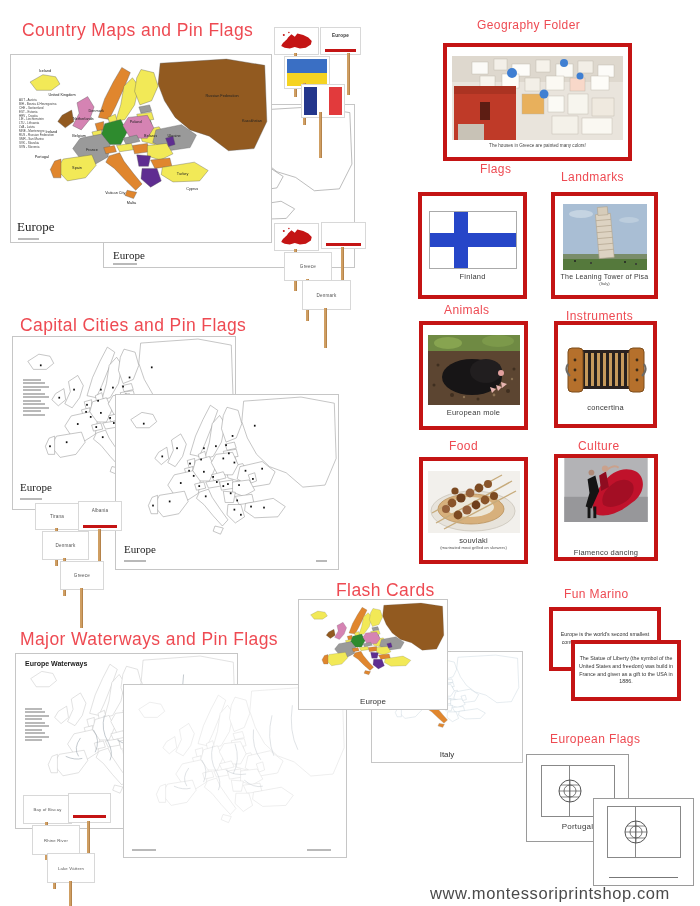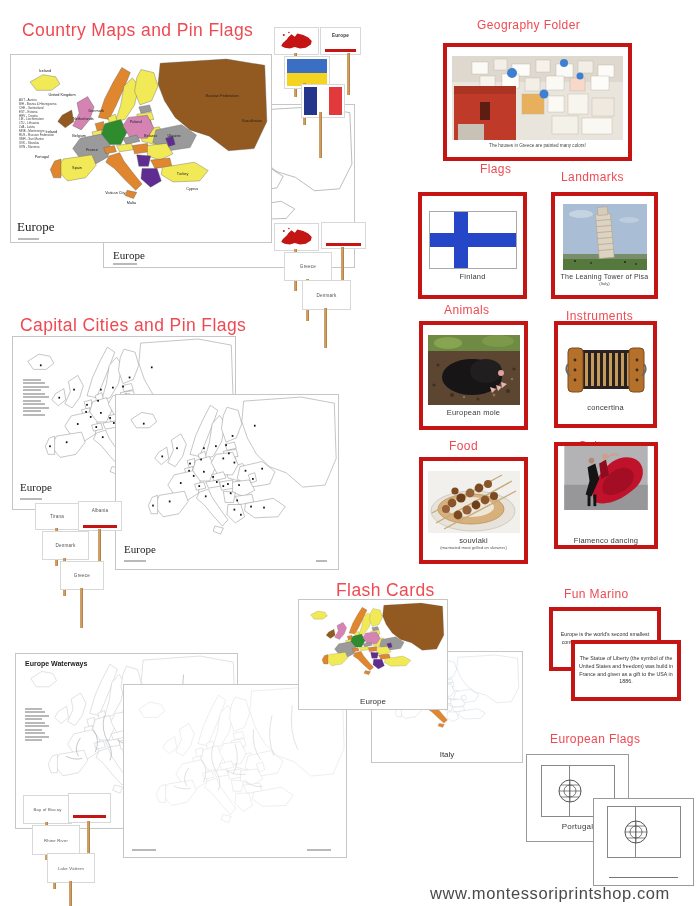--- a/index.html
+++ b/index.html
@@ -377,21 +377,21 @@
           <circle cx="66" cy="25" r="4" fill="#7c4a22"></circle>
         <circle cx="18" cy="38" r="4" fill="#95603a"></circle>
           <circle cx="27" cy="20" r="3.6" fill="#7c4a22"></circle>
       </g>
     </svg>
     <div class="cap">souvlaki</div>
     <div class="subcap" style="margin-top:-2px;">(marinated meat grilled on skewers)</div>
   </div>
 
   <div class="h h2" style="left:578px;top:439px;">Culture</div>
-  <div class="rcard" style="left:554px;top:442px;width:96px;height:99px;gap:26px;">
+  <div class="rcard" style="left:554px;top:454px;width:96px;height:99px;gap:26px;">
     <svg viewBox="0 0 86 66" width="86" height="66">
       <rect width="86" height="66" fill="#b3b3b6"></rect>
       <rect y="40" width="86" height="26" fill="#97979a"></rect>
       <path d="M40,26 C48,14 62,8 74,14 C84,20 84,36 70,46 C58,56 44,62 32,58 C26,50 30,36 40,26 Z" fill="#c0122b"></path>
       <path d="M46,30 C54,22 64,20 70,26 C74,32 70,42 60,47 C52,51 44,52 40,48 C38,42 40,36 46,30 Z" fill="#a30e24"></path>
       <path d="M36,18 L43,14 46,30 38,34 Z" fill="#8f0c20"></path>
       <circle cx="42" cy="11" r="3.2" fill="#caa18c"></circle>
       <path d="M44,12 q8,-6 12,-2" stroke="#caa18c" stroke-width="2" fill="none"></path>
       <path d="M24,22 l8,-4 4,16 -8,18 -6,-2 4,-14 z" fill="#141414"></path>
       <circle cx="28" cy="15" r="3" fill="#b08a78"></circle>
@@ -588,20 +588,21 @@
   <div class="pin" style="left:42px;top:531px;width:45px;height:27px;">
     <span class="lbl">Denmark</span>
   </div>
   <div class="stick" style="left:63px;top:558px;height:38px;"></div>
 
   <div class="pin" style="left:60px;top:561px;width:42px;height:27px;">
     <span class="lbl">Greece</span>
   </div>
   <div class="stick" style="left:80px;top:588px;height:40px;"></div>
 
+  <div class="h h1" style="left:20px;top:629px;">Major Waterways and Pin Flags</div>
 
   <div class="mapcard" style="left:15px;top:653px;width:221px;height:174px;">
     <div class="mapfill"><svg viewBox="0 0 240 170" width="100%" height="100%" preserveAspectRatio="none" xmlns="http://www.w3.org/2000/svg">
           <path d="M16,24 L28,17 40,19 44,26 36,32 22,32 Z" fill="#fff" stroke="#c2c2c2" stroke-width="0.5"></path>
           <path d="M80,58 L86,40 94,24 102,10 110,15 104,30 96,48 90,60 Z" fill="#fff" stroke="#c2c2c2" stroke-width="0.5"></path>
           <path d="M104,28 L112,20 118,28 114,46 105,60 96,62 101,46 Z" fill="#fff" stroke="#c2c2c2" stroke-width="0.5"></path>
           <path d="M120,12 L132,15 136,28 130,42 119,46 114,33 116,20 Z" fill="#fff" stroke="#c2c2c2" stroke-width="0.5"></path>
           <path d="M138,6 L200,2 236,8 238,62 226,88 202,90 184,76 166,70 152,58 142,42 136,26 Z" fill="#fff" stroke="#c2c2c2" stroke-width="0.5"></path>
           <path d="M118,48 L128,46 130,52 120,54 Z" fill="#fff" stroke="#c2c2c2" stroke-width="0.5"></path>
           <path d="M116,55 L130,53 132,60 118,62 Z" fill="#fff" stroke="#c2c2c2" stroke-width="0.5"></path>

